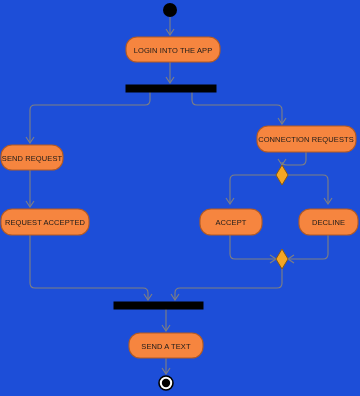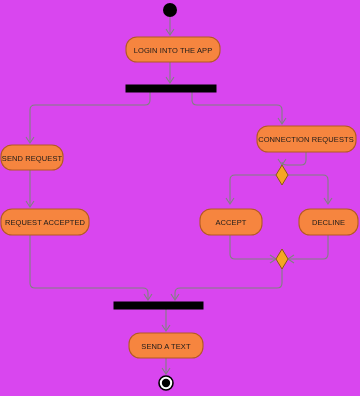--- a/index.html
+++ b/index.html
@@ -10,21 +10,21 @@
   body {
     width: 360px;
     height: 396px;
     font-family: "Liberation Sans", sans-serif;
     overflow: hidden;
   }
   #diagram-root {
     position: relative;
     width: 360px;
     height: 396px;
-    background: #d946ef;
+    background: #1d4ed8;
   }
   svg#activity-diagram {
     display: block;
     width: 360px;
     height: 396px;
   }
   .node-label {
     font-family: "Liberation Sans", sans-serif;
     font-size: 7.5px;
     fill: #1a1a1a;

